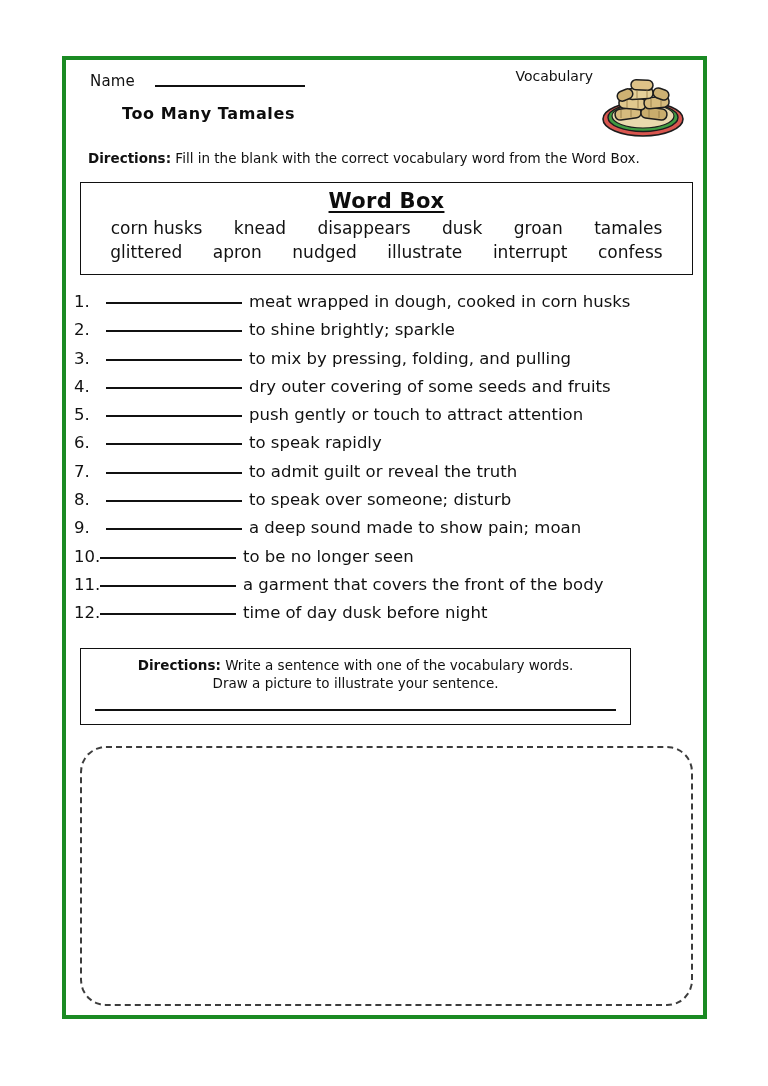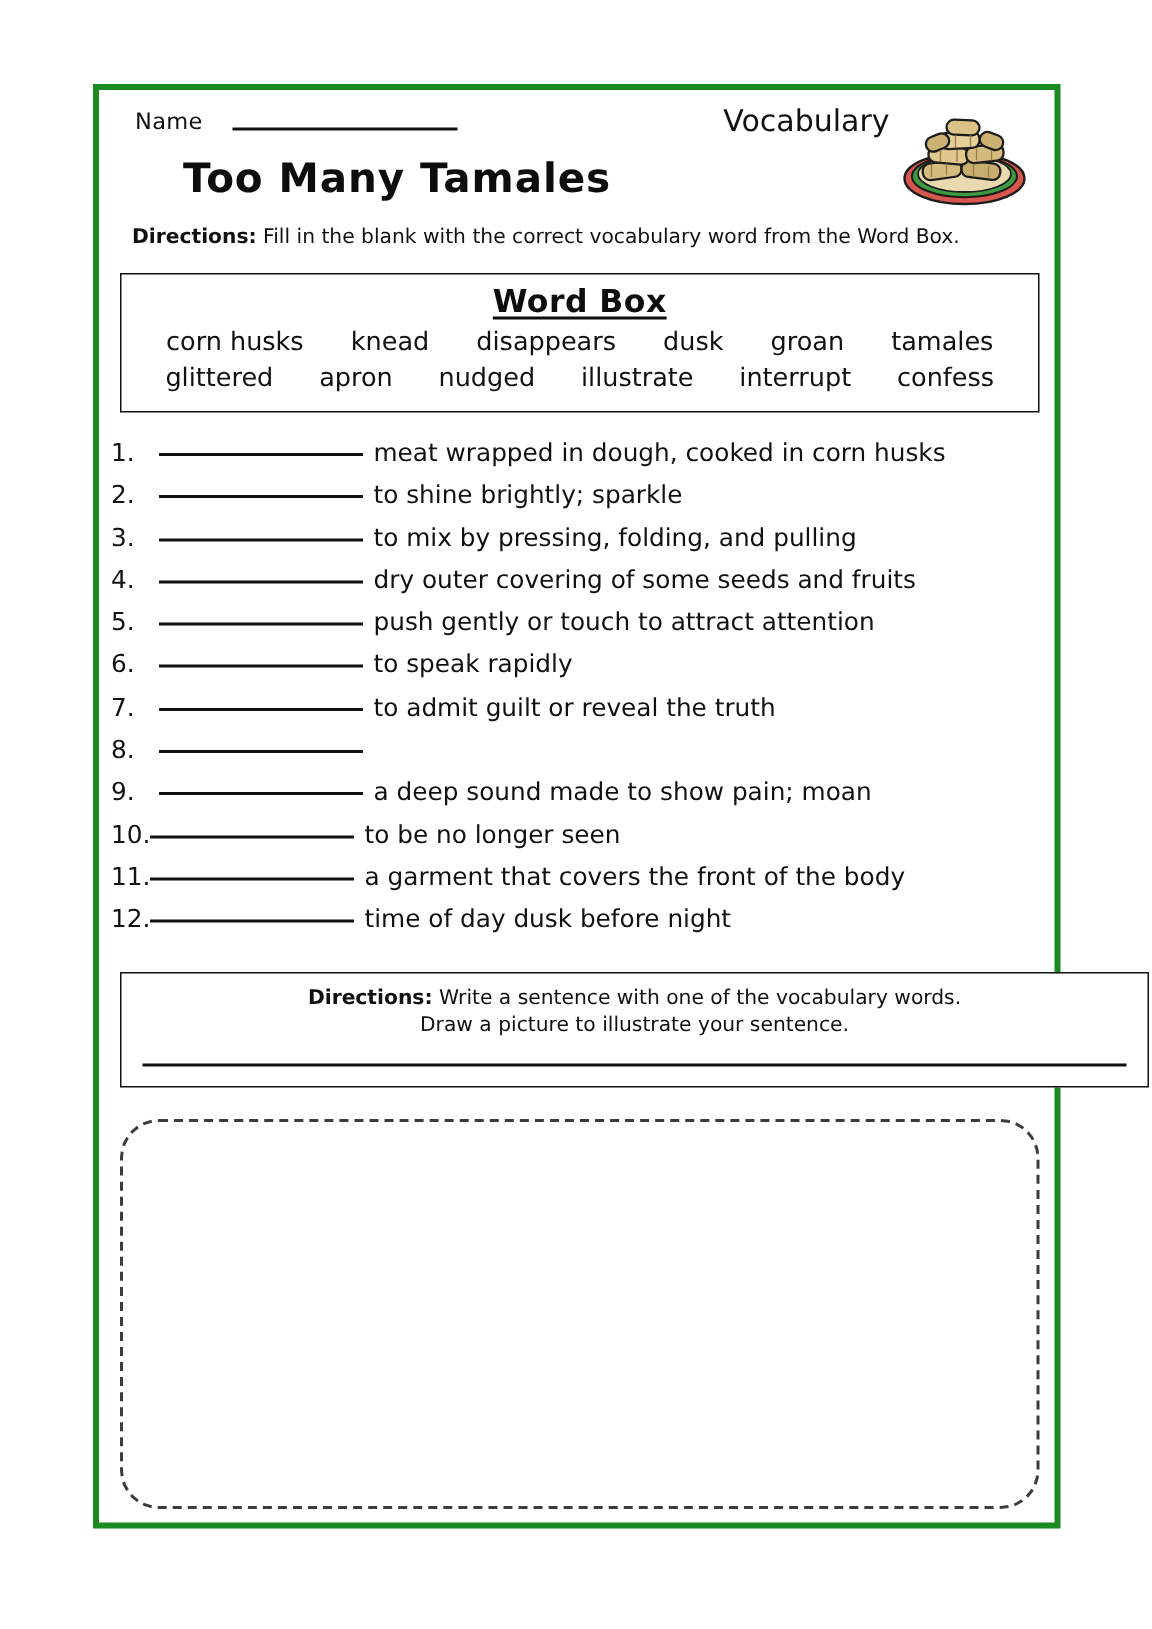--- a/index.html
+++ b/index.html
@@ -62,32 +62,32 @@
     width: 150px;
     height: 0;
     border-bottom: 2px solid #111;
     margin-bottom: 2px;
   }
 
   #worksheet-title {
     position: absolute;
     left: 56px;
     top: 44px;
-    font-size: 27px;
+    font-size: 16px;
     font-weight: bold;
     color: #0d0d0d;
     letter-spacing: .6px;
     white-space: nowrap;
   }
 
   #subject-label {
     position: absolute;
     right: 110px;
     top: 8px;
-    font-size: 20px;
+    font-size: 14px;
     color: #111;
     white-space: nowrap;
   }
 
   #tamales-art {
     position: absolute;
     right: 14px;
     top: 14px;
     width: 92px;
     height: 66px;
@@ -176,21 +176,21 @@
   }
   .item-def {
     flex: 1 1 auto;
   }
 
   
   #directions-box {
     position: absolute;
     left: 14px;
     top: 588px;
-    width: 686px;
+    width: 551px;
     height: 77px;
     box-sizing: border-box;
     border: 1.5px solid #111;
     background: #fff;
   }
   #directions-box-text {
     text-align: center;
     font-size: 13.5px;
     color: #111;
     line-height: 1.35;
@@ -337,20 +337,21 @@
 
       <div class="item one-digit">
         <span class="item-num">7.</span>
         <span class="item-blank"></span>
         <span class="item-def">to admit guilt or reveal the truth</span>
       </div>
 
       <div class="item one-digit">
         <span class="item-num">8.</span>
         <span class="item-blank"></span>
+        <span class="item-def">to speak over someone; disturb</span>
       </div>
 
       <div class="item one-digit">
         <span class="item-num">9.</span>
         <span class="item-blank"></span>
         <span class="item-def">a deep sound made to show pain; moan</span>
       </div>
 
       <div class="item two-digit">
         <span class="item-num">10.</span>

